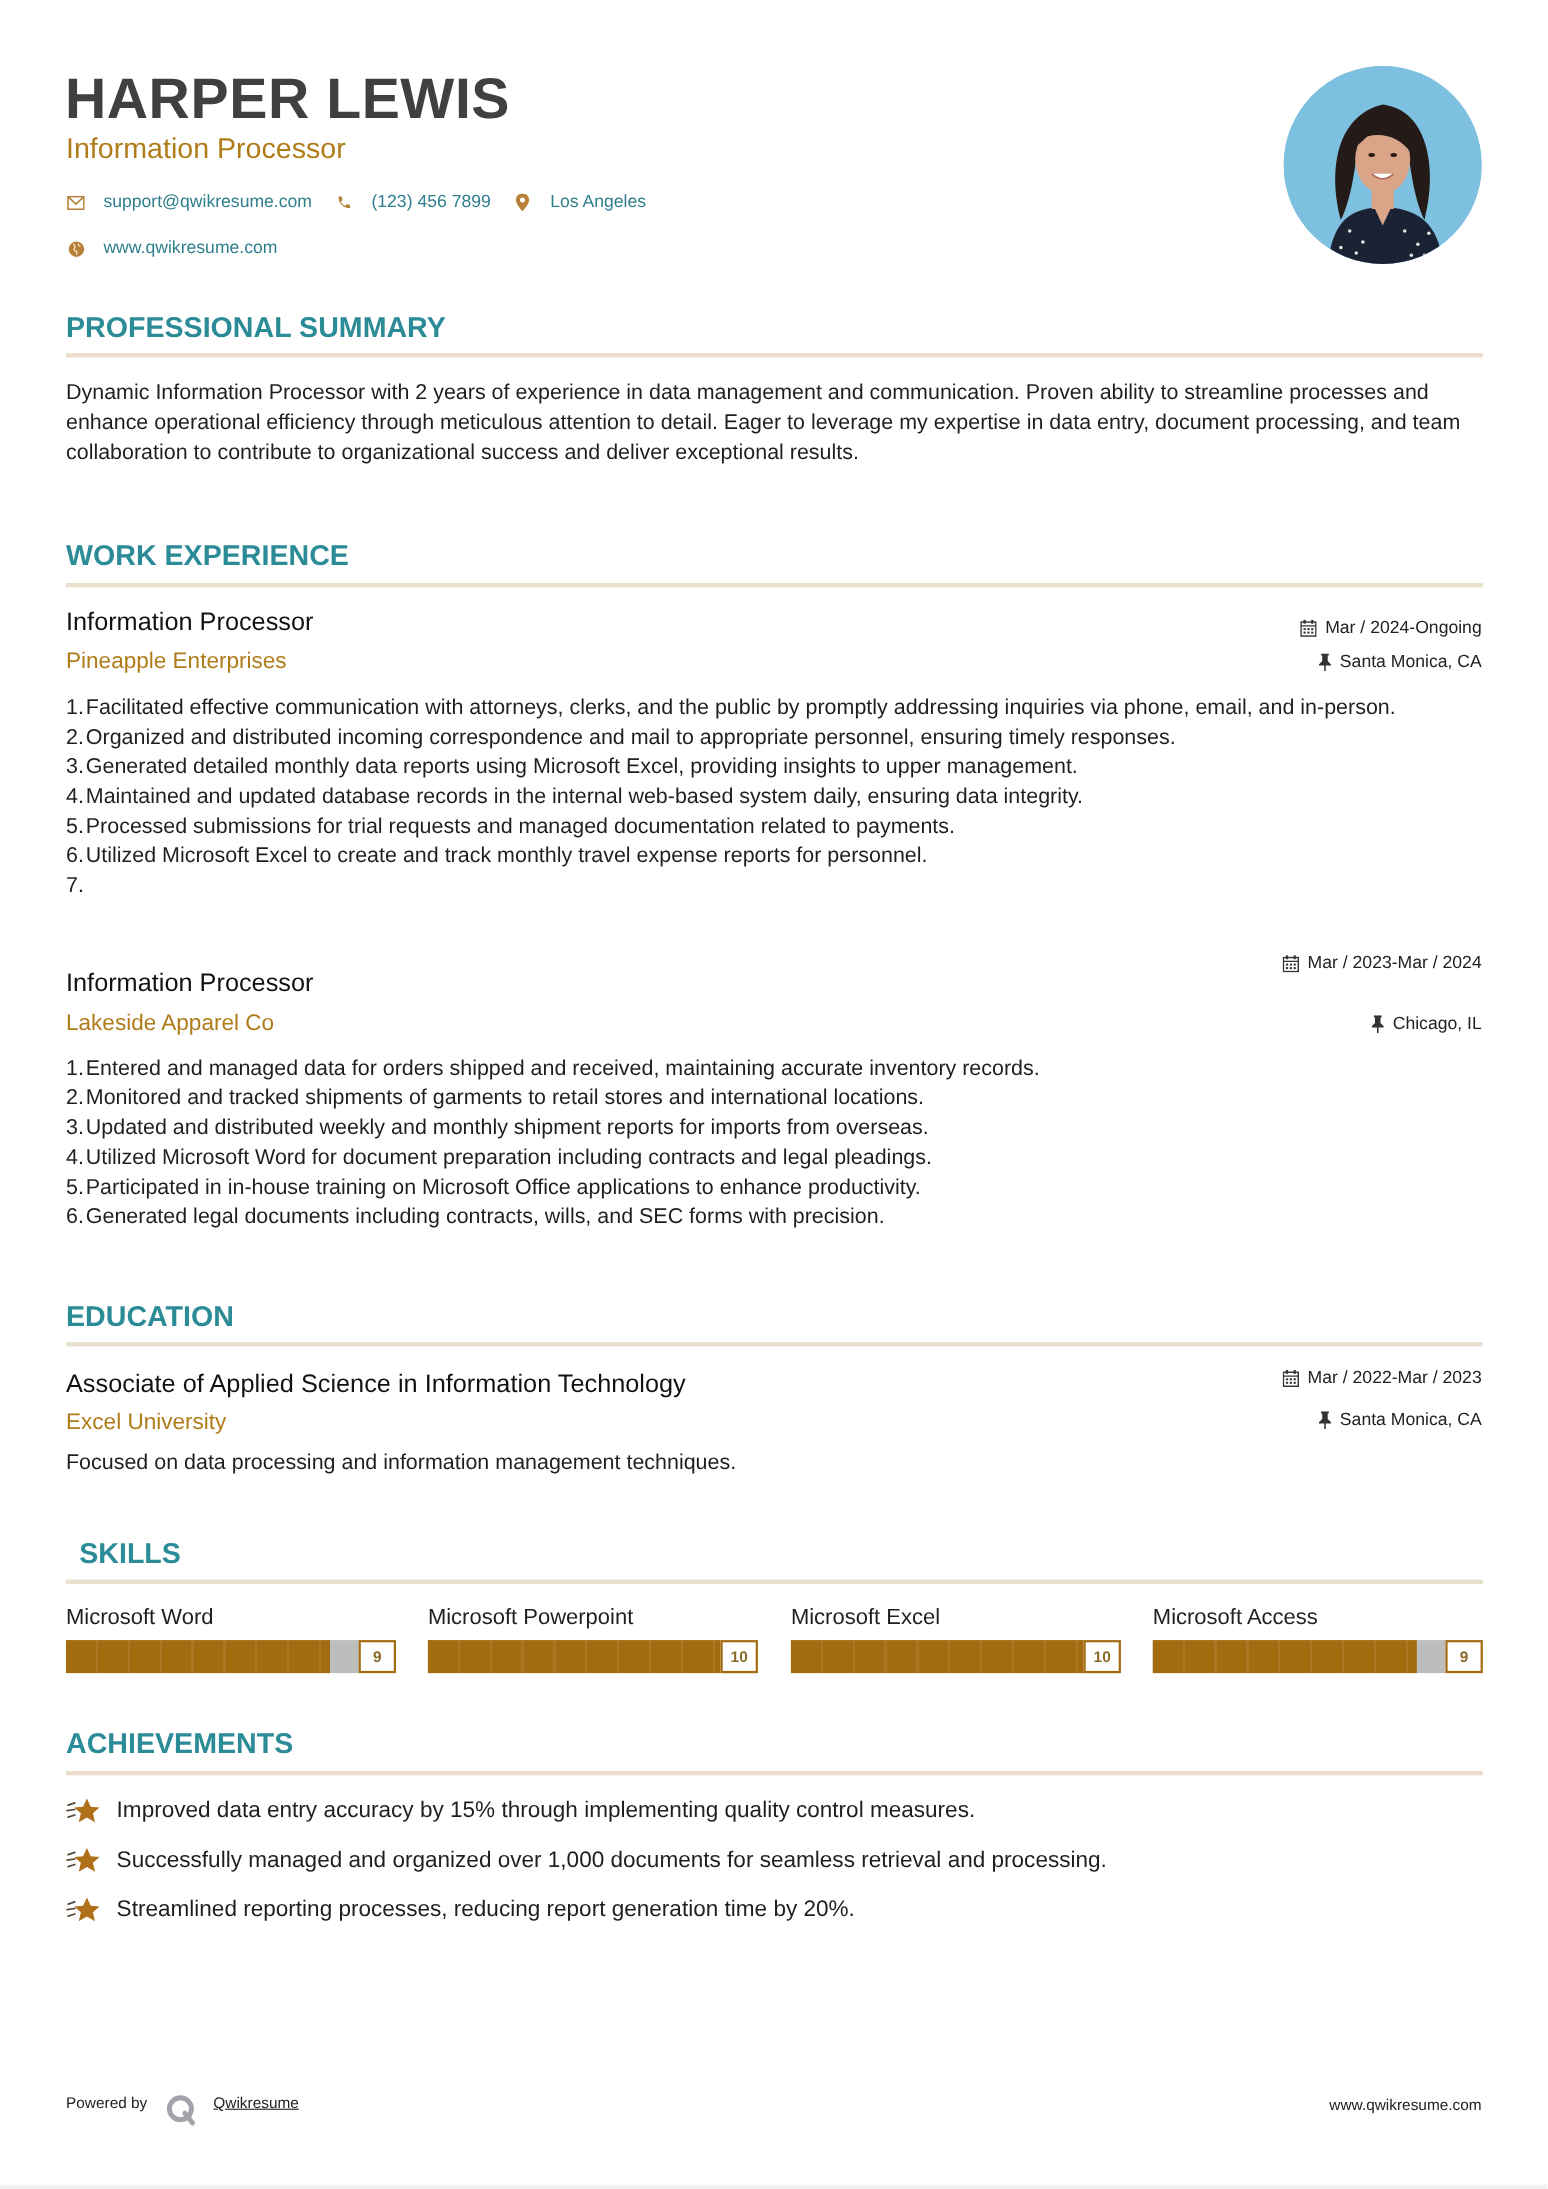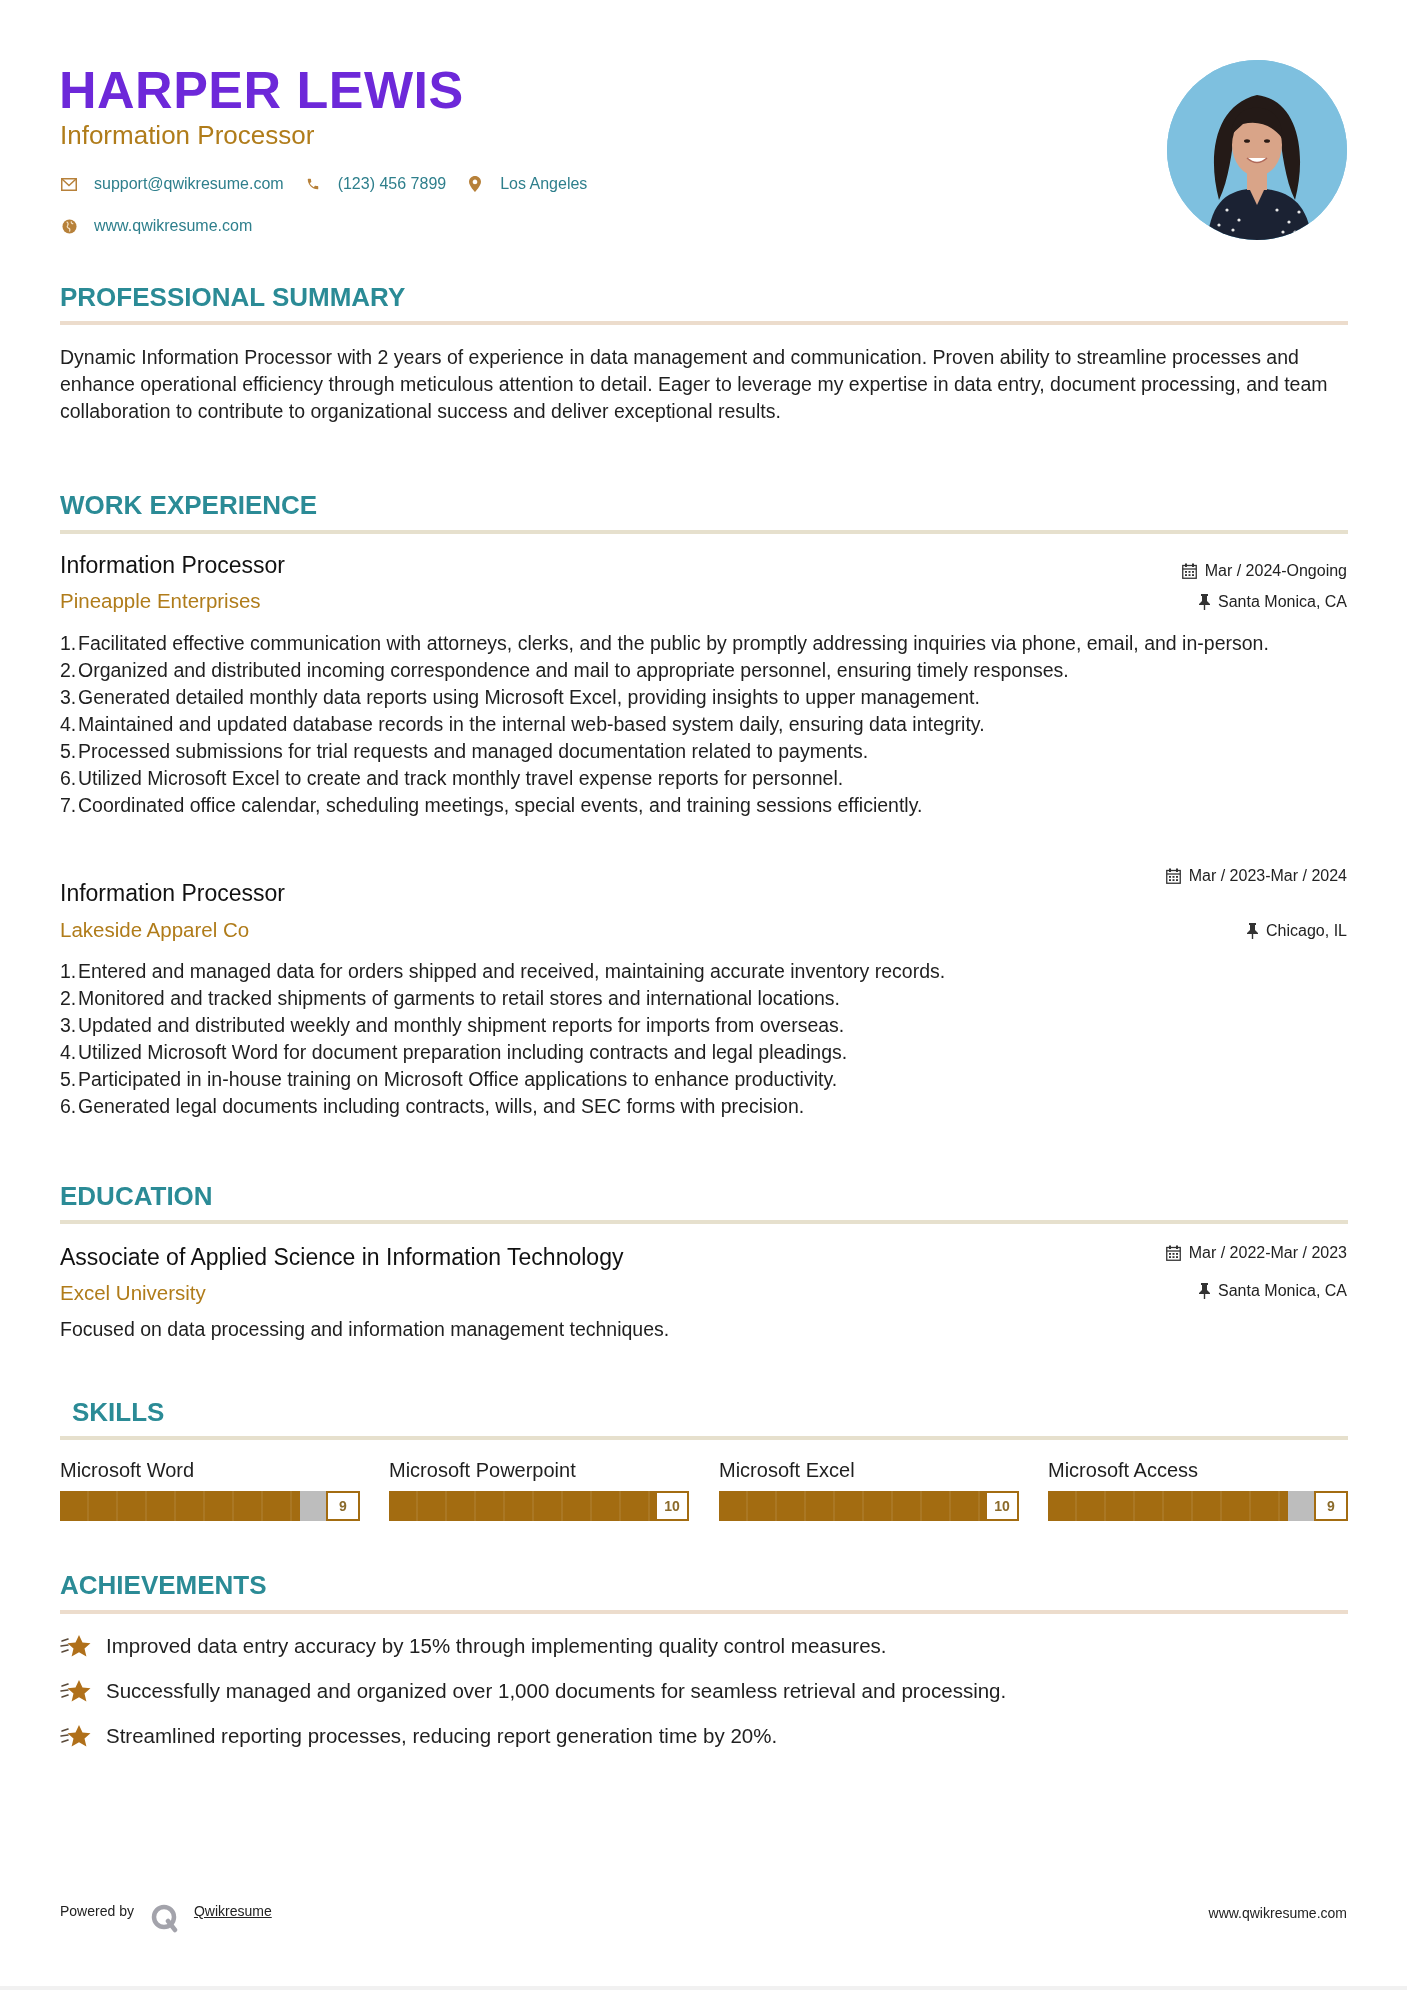--- a/index.html
+++ b/index.html
@@ -2,21 +2,21 @@
 <html><head>
 <meta charset="utf-8">
 <style>
   html, body { margin: 0; padding: 0; }
   body {
     width: 1407px; height: 1990px; background: #ffffff; position: relative; overflow: hidden;
     font-family: "Liberation Sans", "DejaVu Sans", sans-serif; color: #1e1e1e;
   }
   .abs { position: absolute; }
   .name {
-    left: 59px; top: 62px; font-size: 52px; font-weight: bold; color: #6d28d9;
+    left: 59px; top: 62px; font-size: 52px; font-weight: bold; color: #404040;
     letter-spacing: 0.5px; line-height: 56px; white-space: nowrap;
   }
   .subtitle {
     left: 60px; top: 120px; font-size: 26px; color: #b07c1a; line-height: 30px; white-space: nowrap;
   }
   .contact-row { left: 60px; display: flex; align-items: center; font-size: 16px; line-height: 20px; white-space: nowrap; }
   .contact-item { display: flex; align-items: center; margin-right: 20px; }
   .contact-icon { width: 18px; height: 18px; color: #b7813a; display: inline-flex; align-items: center; justify-content: center; margin-right: 16px; }
   .contact-text { color: #2e7f8c; }
   .photo {
@@ -181,21 +181,20 @@
   <li>
       <span class="num">5.</span>
       <span>Processed submissions for trial requests and managed documentation related to payments.</span>
     </li>
   <li>
       <span class="num">6.</span>
       <span>Utilized Microsoft Excel to create and track monthly travel expense reports for personnel.</span>
     </li>
   <li>
       <span class="num">7.</span>
-      <span>Coordinated office calendar, scheduling meetings, special events, and training sessions efficiently.</span>
     </li>
 </ol>
 
 <div class="abs job-title" style="top:879px;">Information Processor</div>
 <div class="abs meta" style="top:866px;">
   <svg width="15" height="16" viewBox="0 0 15 16">
       <rect x="0.75" y="2.5" width="13.5" height="12.75" fill="none" stroke="#333" stroke-width="1.3"></rect>
       <line x1="0.75" y1="6" x2="14.25" y2="6" stroke="#333" stroke-width="1.3"></line>
       <rect x="3" y="0.5" width="2" height="3.5" fill="#333"></rect>
       <rect x="10" y="0.5" width="2" height="3.5" fill="#333"></rect>

